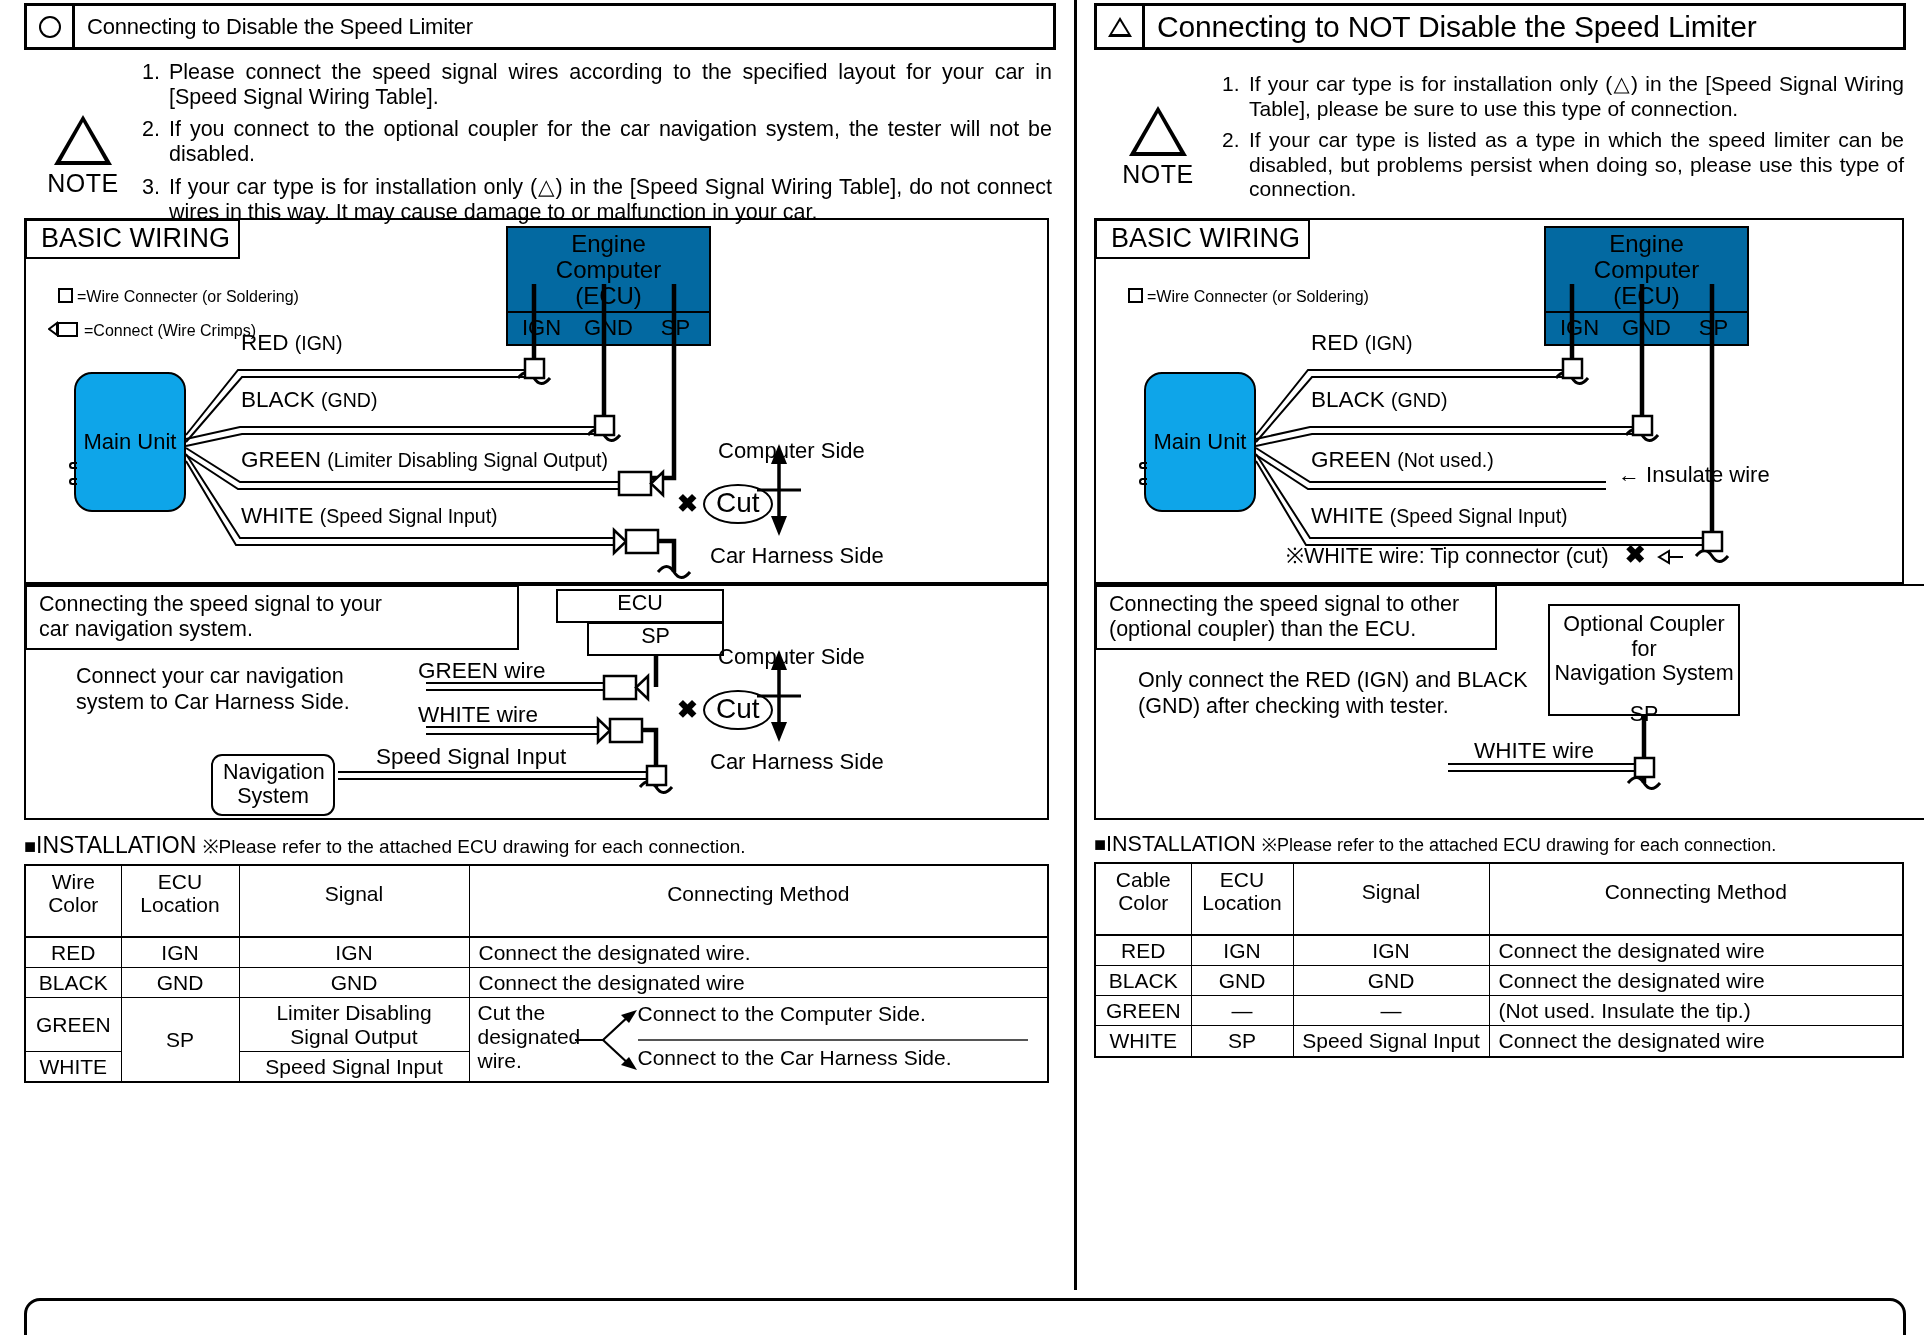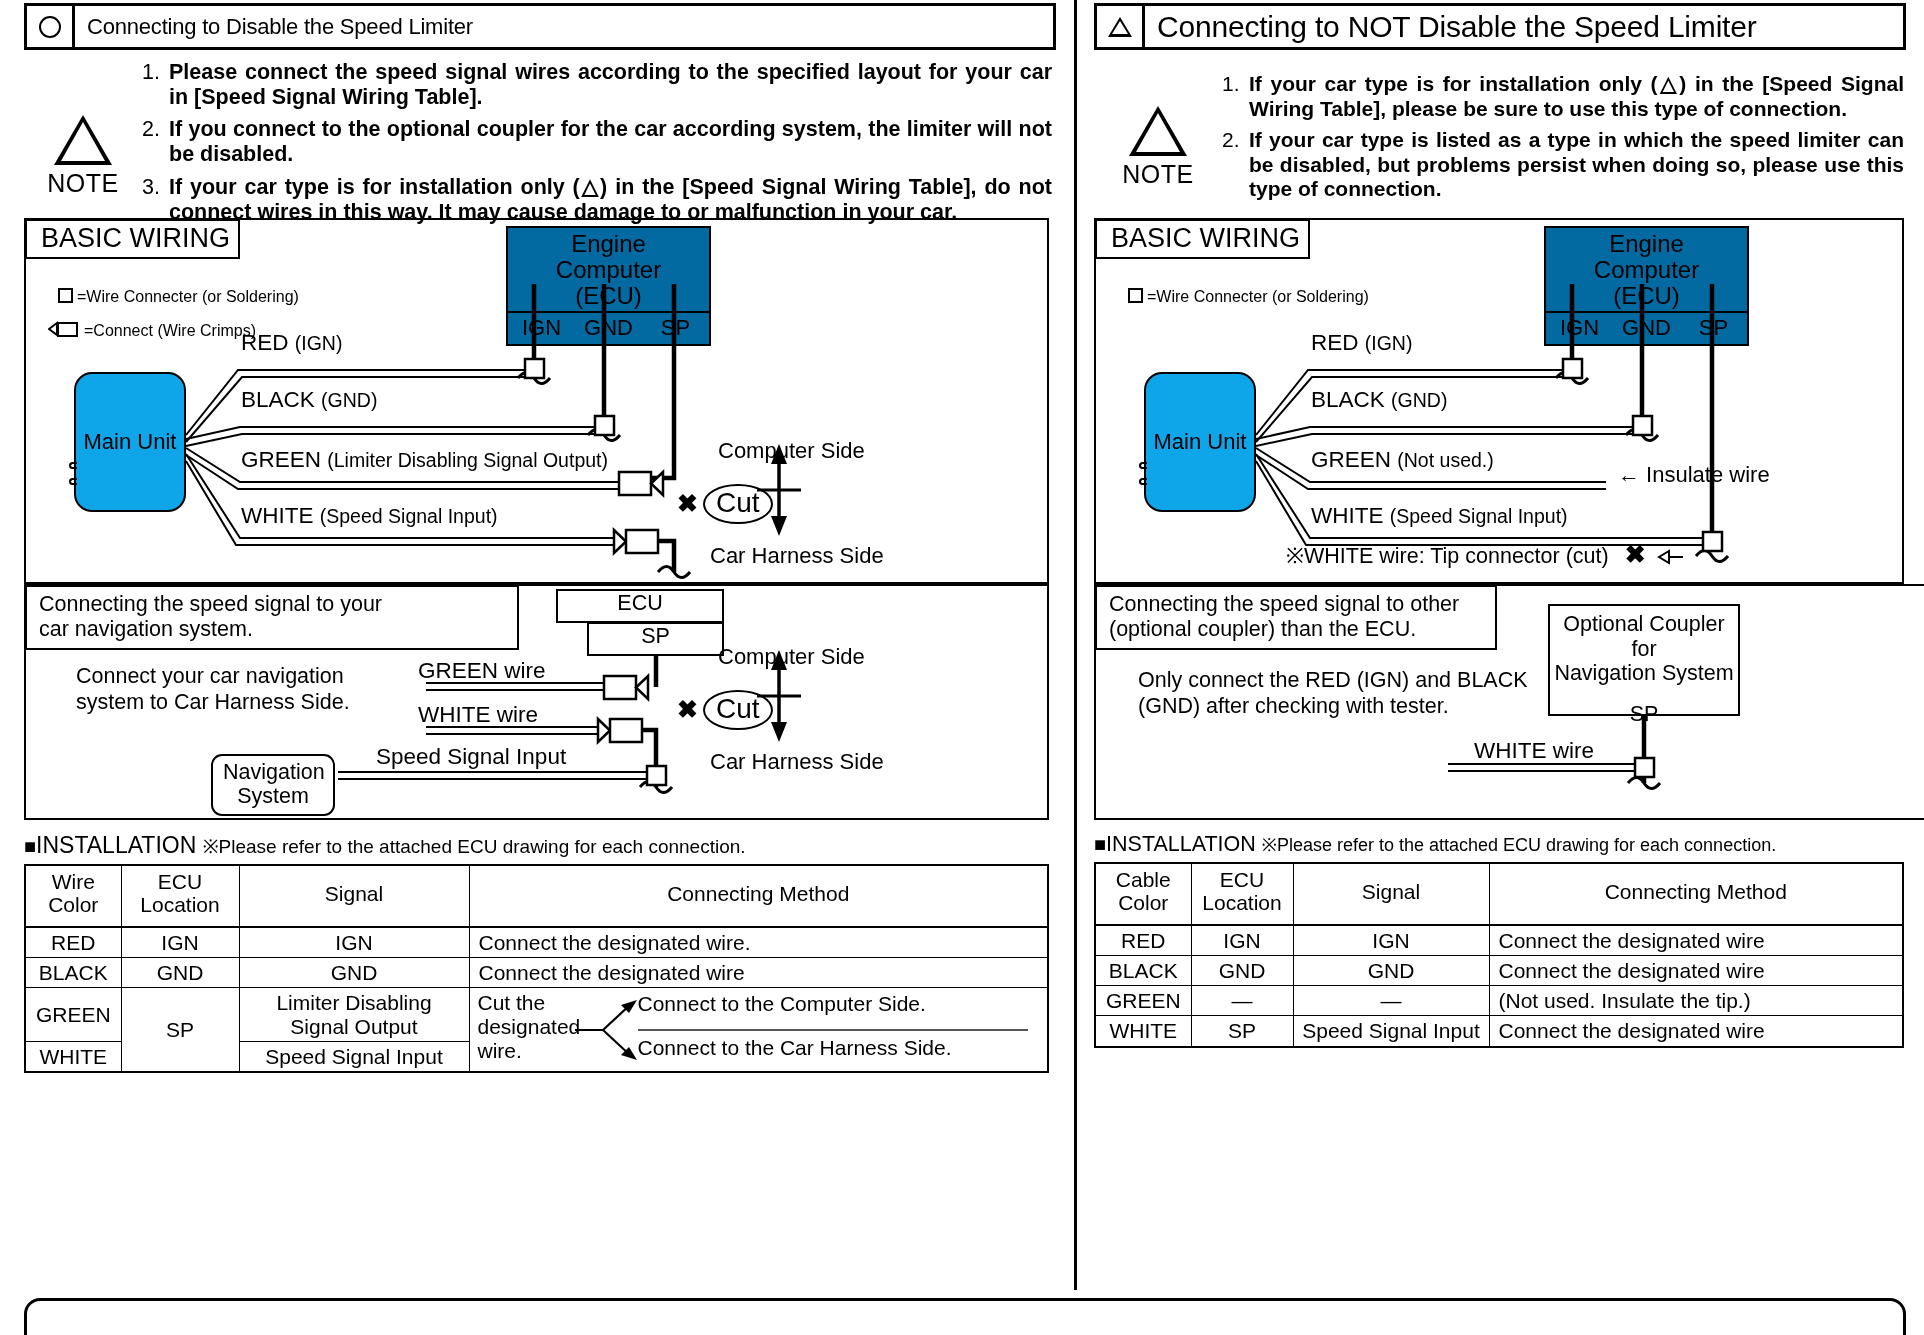--- a/index.html
+++ b/index.html
@@ -85,21 +85,21 @@
     width: 6px; font-size: 23px; line-height: 17px; font-weight: bold;
     color: #000; text-align: center;
   }
   .note-label { font-size: 25px; margin-top: 4px; letter-spacing: .5px; }
   .note-list { flex: 1; padding-right: 4px; }
   .note-item {
     display: flex; font-size: 21.5px; line-height: 1.17;
     margin-bottom: 7px;
   }
   .note-num { width: 27px; flex: none; }
-  .note-txt { flex: 1; text-align: justify; font-weight: bold; }
+  .note-txt { flex: 1; text-align: justify; }
   .panel.right .note-item { font-size: 21px; }
   .panel.right .note-list { padding-right: 2px; }
 
   
   .frame { border: 2.5px solid #000; position: relative; }
   .sect-tag {
     position: absolute; left: -1px; top: -1px;
     border: 2.5px solid #000; background: #fff;
     padding: 3px 8px 5px 14px;
     font-size: 27px; line-height: 1.05;
@@ -175,21 +175,21 @@
 
   table.inst {
     border-collapse: collapse; width: 100%;
     margin-top: 5px; font-size: 21px;
     border: 2.5px solid #000;
   }
   table.inst td {
     border: 1.5px solid #000; text-align: center;
     padding: 3px 4px; line-height: 1.1;
   }
-  table.inst tr.hrow td { padding: 4px 4px 10px; border-bottom: 2.5px solid #000; }
+  table.inst tr.hrow td { padding: 4px 4px 20px; border-bottom: 2.5px solid #000; }
   table.inst td.method { text-align: left; padding-left: 9px; }
 
   .cut-cell { position: relative; height: 84px; }
   .cut-cell .ctext {
     position: absolute; left: 8px; top: 3px; text-align: left;
     font-size: 21px; line-height: 1.14;
   }
   .cut-cell .opt1 { position: absolute; left: 168px; top: 4px; font-size: 21px; }
   .cut-cell .opt2 { position: absolute; left: 168px; top: 48px; font-size: 21px; }
   .cut-cell svg { position: absolute; left: 105px; top: 8px; }
@@ -223,21 +223,21 @@
           </div>
         <div class="note-label">NOTE</div>
       </div>
       <div class="note-list">
         <div class="note-item">
           <span class="note-num">1.</span>
           <span class="note-txt">Please connect the speed signal wires according to the specified layout for your car in [Speed Signal Wiring Table].</span>
         </div>
         <div class="note-item">
           <span class="note-num">2.</span>
-          <span class="note-txt">If you connect to the optional coupler for the car according system, the limiter will not be disabled.</span>
+          <span class="note-txt">If you connect to the optional coupler for the car navigation system, the tester will not be disabled.</span>
         </div>
         <div class="note-item">
           <span class="note-num">3.</span>
           <span class="note-txt">If your car type is for installation only (△) in the [Speed Signal Wiring Table], do not connect wires in this way. It may cause damage to or malfunction in your car.</span>
         </div>
       </div>
     </div>
 
     <div class="frame" style="position:absolute; left:0px; top:218px; width:1025px; height:366px;">
 

